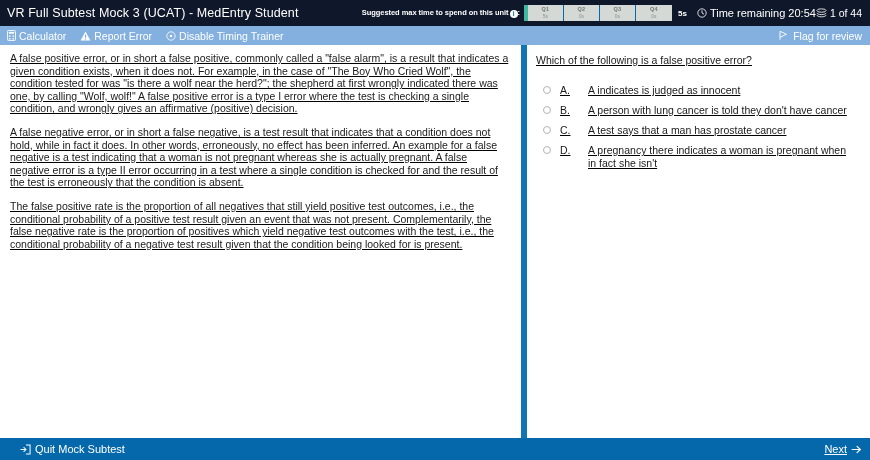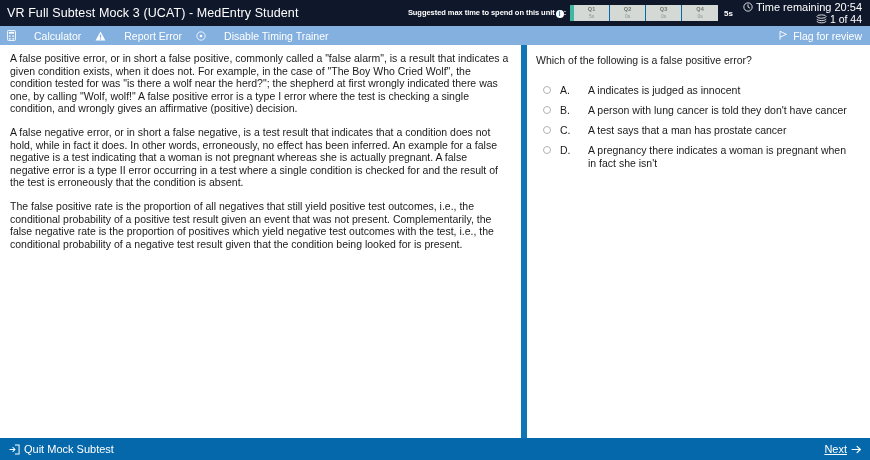--- a/index.html
+++ b/index.html
@@ -100,21 +100,21 @@
   }
   .tt-total {
     font-size: 8px;
     font-weight: bold;
     color: #ffffff;
     margin-left: 2px;
   }
 
   .status-block {
     display: flex;
-    flex-direction: column;
+    flex-direction: row;
     align-items: flex-end;
     justify-content: center;
     gap: 0px;
     padding-right: 2px;
   }
   .status-line {
     display: flex;
     align-items: center;
     gap: 3px;
     font-size: 11px;
@@ -129,21 +129,21 @@
     height: 19px;
     background: #83b0de;
     display: flex;
     align-items: center;
     padding: 0 6px 0 7px;
     flex: 0 0 auto;
   }
   .tool-btn {
     display: flex;
     align-items: center;
-    gap: 18px;
+    gap: 3px;
     color: #ffffff;
     font-size: 10.5px;
     margin-right: 14px;
     cursor: pointer;
     white-space: nowrap;
     line-height: 12px;
   }
   .toolbar-spacer { flex: 1 1 auto; }
   .flag-btn {
     display: flex;
@@ -156,20 +156,21 @@
     margin-right: 2px;
   }
 
   
   .body {
     flex: 1 1 auto;
     display: flex;
     min-height: 0;
     background: #ffffff;
     position: relative;
+    text-decoration: underline;
   }
   .passage-pane {
     width: 521px;
     flex: 0 0 auto;
     padding: 7px 12px 7px 10px;
     overflow: hidden;
     background: #ffffff;
   }
   .divider {
     width: 6px;
@@ -224,21 +225,21 @@
     color: #1a1a1a;
     line-height: 13px;
   }
 
   
   .footer {
     height: 22px;
     background: #0568ab;
     display: flex;
     align-items: center;
-    padding: 0 8px 0 9px;
+    padding: 0 8px 0 20px;
     flex: 0 0 auto;
   }
   .footer-btn {
     display: flex;
     align-items: center;
     gap: 4px;
     color: #ffffff;
     font-size: 11px;
     cursor: pointer;
     white-space: nowrap;

